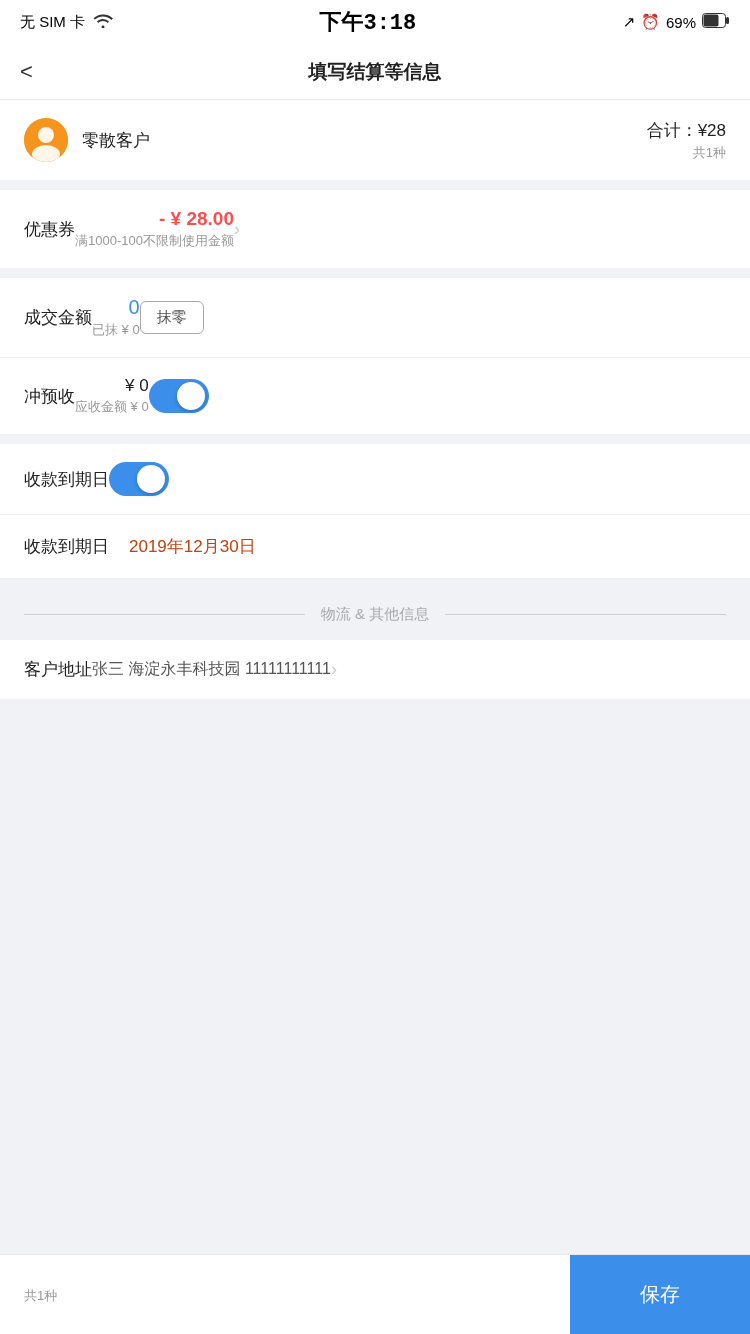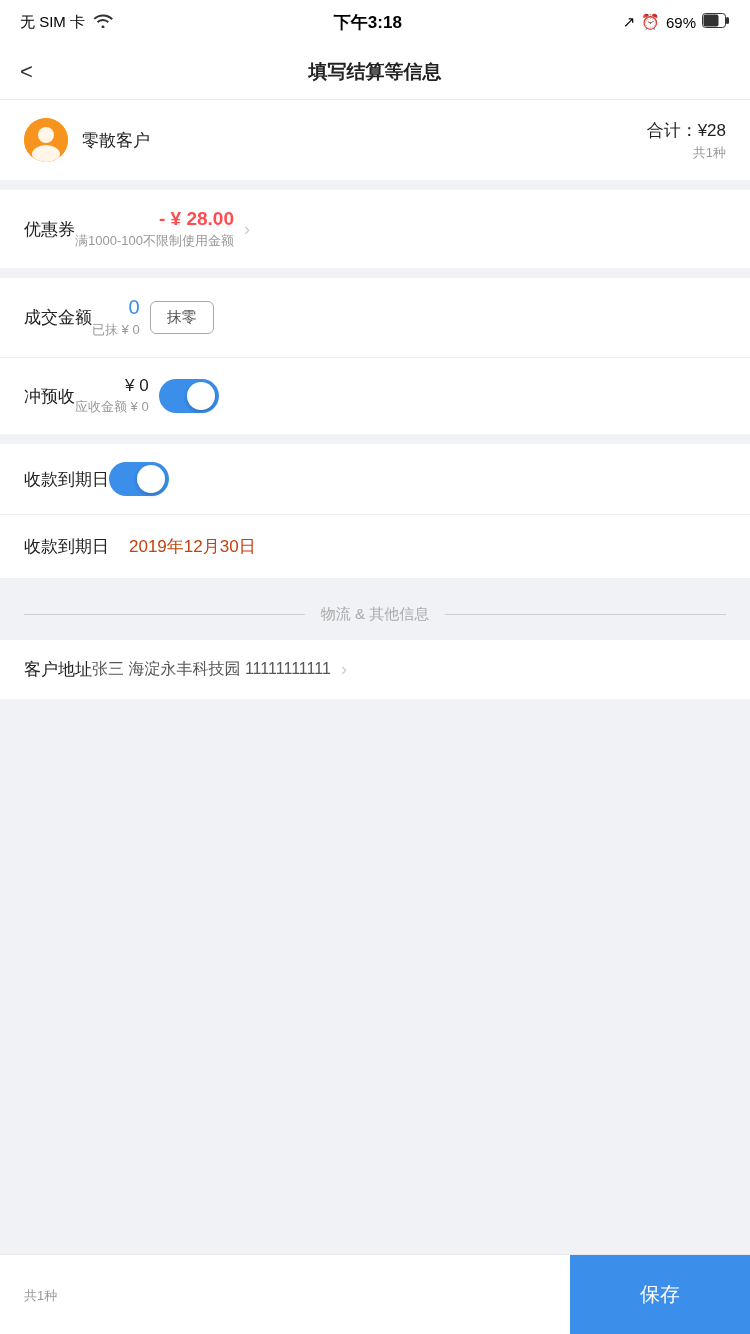--- a/index.html
+++ b/index.html
@@ -18,21 +18,21 @@
       background: #fff;
       height: 44px;
       display: flex;
       align-items: center;
       justify-content: space-between;
       padding: 0 20px;
       font-size: 15px;
       font-weight: 500;
     }
     .status-left { display: flex; align-items: center; gap: 8px; }
-    .status-center { font-size: 17px; font-weight: 600; }
+    .status-center { font-size: 22px; font-weight: 600; font-family: Liberation Mono, monospace; }
     .status-right { display: flex; align-items: center; gap: 6px; font-size: 15px; }
 
     
     .nav-bar {
       background: #fff;
       height: 56px;
       display: flex;
       align-items: center;
       justify-content: center;
       position: relative;
@@ -113,21 +113,20 @@
       border-bottom: 1px solid #f0f0f0;
     }
     .row:last-child { border-bottom: none; }
     .row-label {
       font-size: 17px;
       color: #222;
     }
     .row-right {
       display: flex;
       align-items: center;
-      gap: 10px;
     }
     .row-value {
       font-size: 17px;
       color: #222;
       text-align: right;
     }
     .row-value-blue {
       color: #3b8eea;
       font-size: 20px;
       font-weight: 500;

